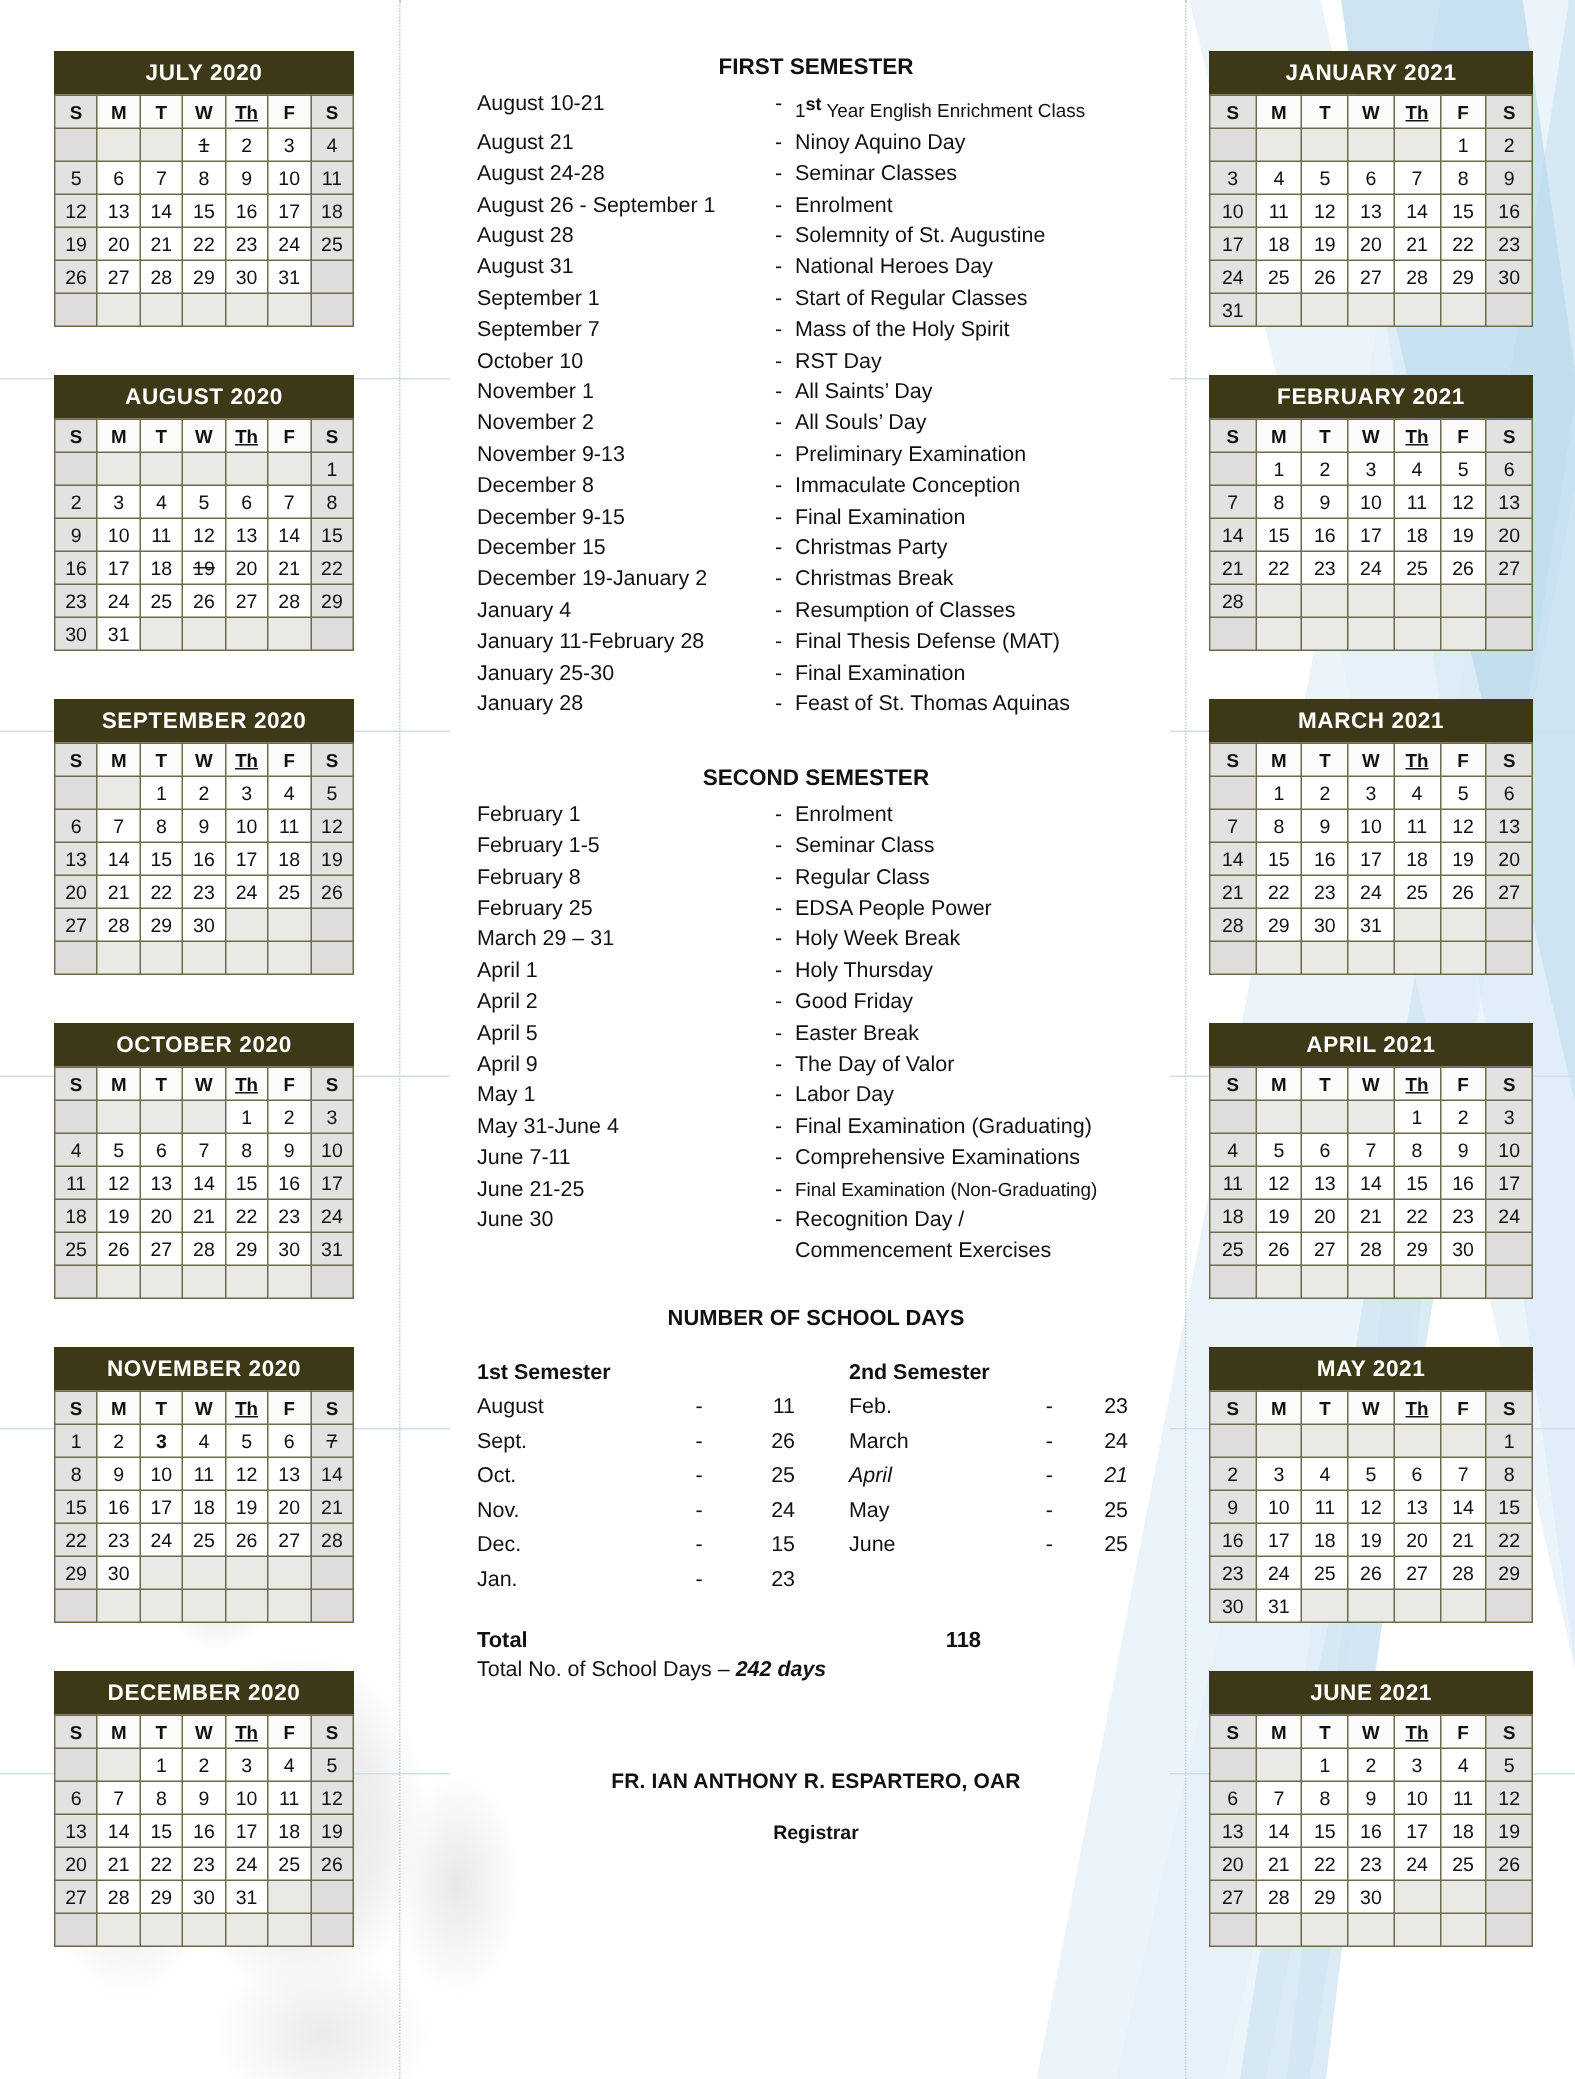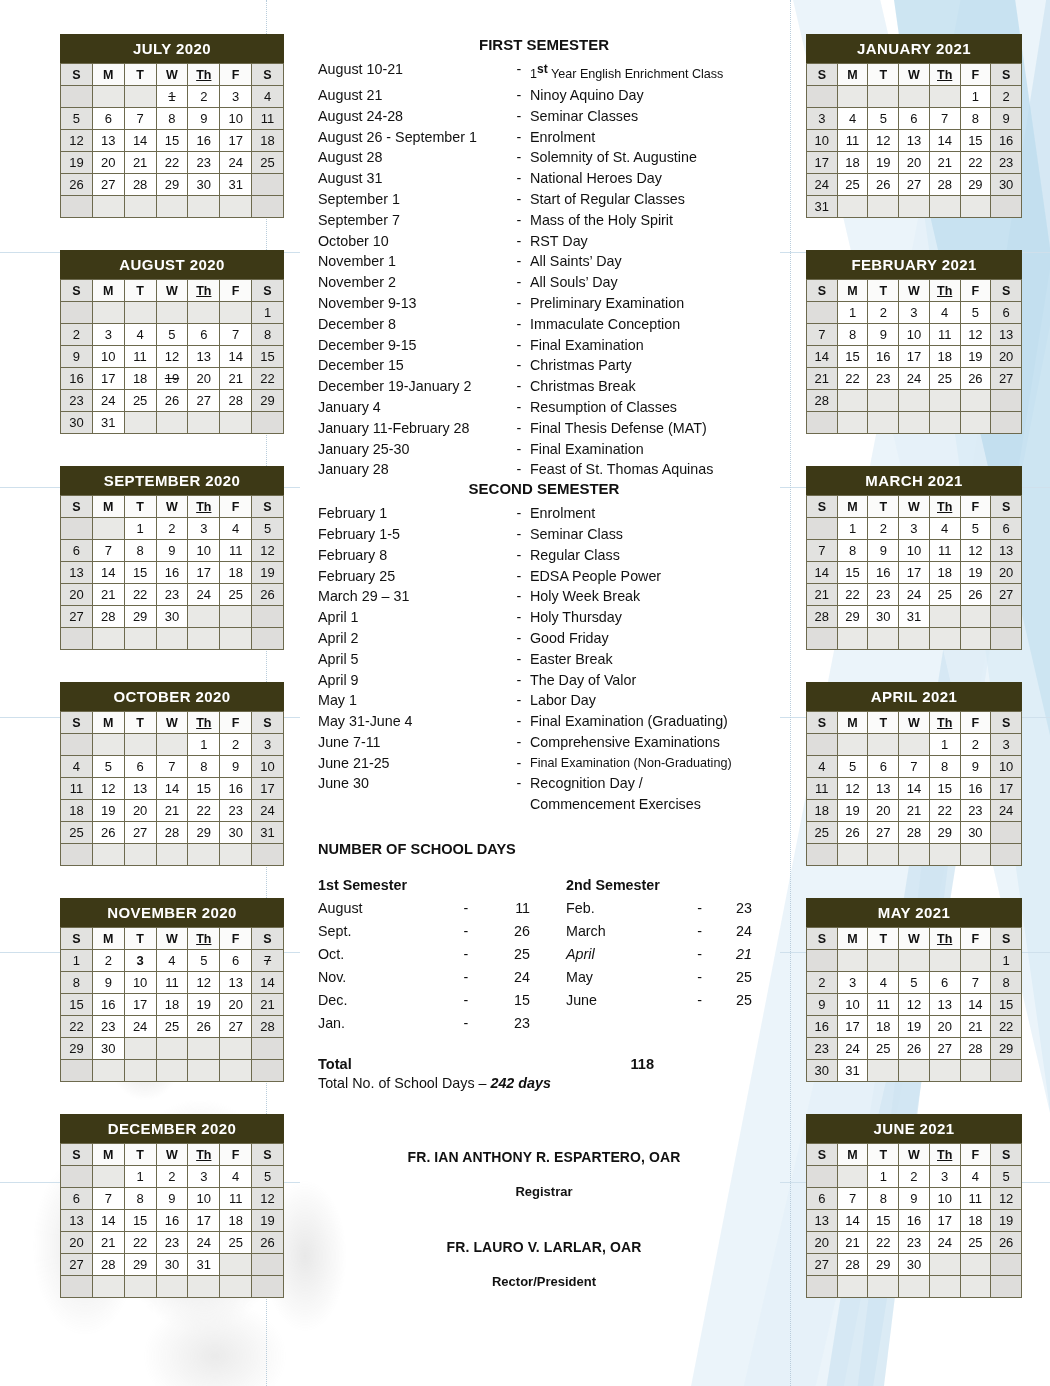--- a/index.html
+++ b/index.html
@@ -57,21 +57,21 @@
   }
 
   
   #page {
     position: relative;
     z-index: 2;
     width: 1050px;
     height: 1386px;
   }
 
-  .col-left  { position: absolute; left: 36px;  top: 34px; width: 224px; margin-left: 24px; }
+  .col-left  { position: absolute; left: 36px;  top: 34px; width: 200px; }
   .col-right { position: absolute; left: 806px; top: 34px; width: 216px; }
   .col-mid   { position: absolute; left: 318px; top: 36px; width: 452px; }
 
   
   .month { margin-bottom: 32px; }
   .month-title {
     background: #3d3916;
     color: #ffffff;
     text-align: center;
     font-weight: bold;
@@ -121,21 +121,21 @@
     white-space: nowrap;
   }
   .evt .d    { width: 190px; flex: 0 0 190px; }
   .evt .dash { width: 22px;  flex: 0 0 22px; text-align: center; }
   .evt .t    { flex: 1 1 auto; white-space: normal; }
   .evt.small .t { font-size: 12.6px; }
   .evt .t sup { font-size: 12px; font-weight: bold; }
   .cont { padding-left: 212px; font-size: 14.3px; line-height: 20.8px; }
 
   .sd-title {
-    text-align: left;
+    text-align: center;
     font-weight: bold;
     font-size: 14.6px;
     margin: 26px 0 16px 0;
   }
   table.sdays { border-collapse: collapse; font-size: 14.3px; }
   table.sdays td { padding: 1px 0; height: 21px; }
   .sd-h { font-weight: bold; }
   .c-mon1 { width: 128px; }
   .c-d1   { width: 40px; text-align: center; }
   .c-n1   { width: 44px; text-align: right; }
@@ -1162,21 +1162,21 @@
           <span class="dash">-</span>
           <span class="t">Final Examination</span>
         </div>
         <div class="evt">
           <span class="d">January 28</span>
           <span class="dash">-</span>
           <span class="t">Feast of St. Thomas Aquinas</span>
         </div>
       </div>
 
-    <div class="sem-title" style="">SECOND SEMESTER</div>
+    <div class="sem-title" style="margin-top:30px;">SECOND SEMESTER</div>
     <div id="sem2-list">
         <div class="evt">
           <span class="d">February 1</span>
           <span class="dash">-</span>
           <span class="t">Enrolment</span>
         </div>
         <div class="evt">
           <span class="d">February 1-5</span>
           <span class="dash">-</span>
           <span class="t">Seminar Class</span>
@@ -1319,19 +1319,15 @@
       <span>118</span>
     </div>
     <div class="grand">
       <span>Total No. of School Days – </span><b>242 days</b>
     </div>
 
     <div class="sig">
       <div class="name">FR. IAN ANTHONY R. ESPARTERO, OAR</div>
       <div class="role">Registrar</div>
     </div>
-    <div class="sig second">
-      <div class="name">FR. LAURO V. LARLAR, OAR</div>
-      <div class="role">Rector/President</div>
-    </div>
 
   </div>
 </div>
 
 </body></html>

